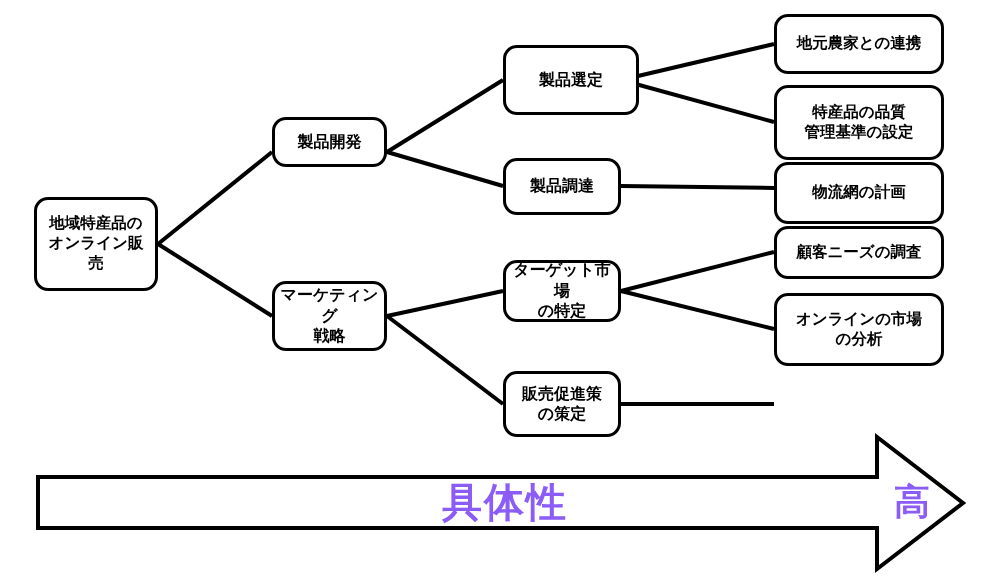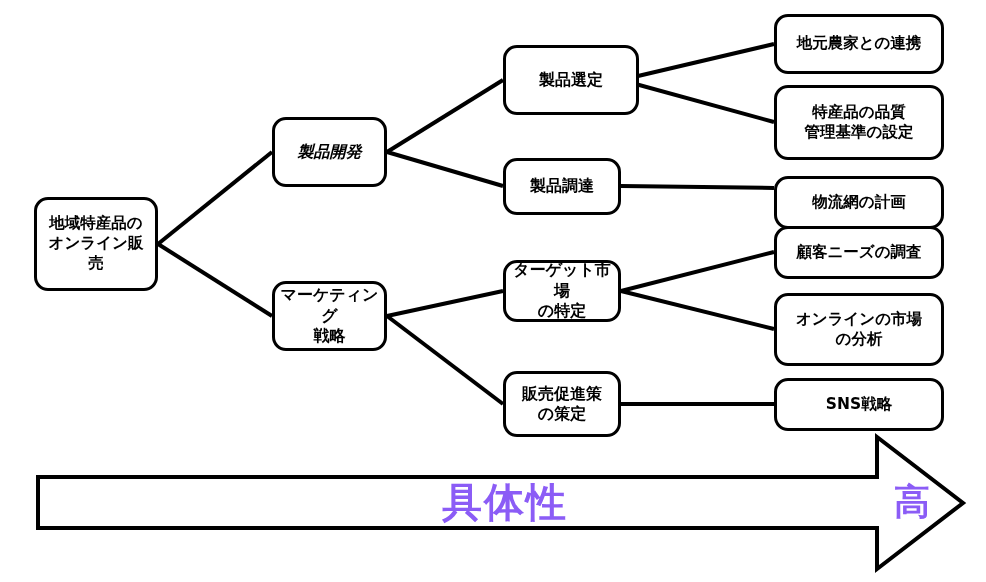--- a/index.html
+++ b/index.html
@@ -122,21 +122,21 @@
   </svg>
 
   <div class="arrow-text" id="arrow-main-label">具体性</div>
   <div class="arrow-text" id="arrow-end-label">高</div>
 
   <div class="node n-root" style="left:34px; top:197px; width:124px; height:94px;">
     <span class="label">地域特産品の
 オンライン販売</span>
   </div>
 
-  <div class="node n-l1" style="left:272px; top:117px; width:115px; height:70px;font-style:italic;">
+  <div class="node n-l1" style="left:272px; top:117px; width:115px; height:50px;">
     <span class="label">製品開発</span>
   </div>
   <div class="node n-l1" style="left:272px; top:281px; width:115px; height:70px;">
     <span class="label">マーケティング
 戦略</span>
   </div>
 
   <div class="node n-l2" style="left:503px; top:45px; width:136px; height:70px;">
     <span class="label">製品選定</span>
   </div>
@@ -152,27 +152,24 @@
 の策定</span>
   </div>
 
   <div class="node n-leaf" style="left:774px; top:14px; width:170px; height:60px;">
     <span class="label">地元農家との連携</span>
   </div>
   <div class="node n-leaf" style="left:774px; top:85px; width:170px; height:75px;">
     <span class="label">特産品の品質
 管理基準の設定</span>
   </div>
-  <div class="node n-leaf" style="left:774px; top:176px; width:170px; height:53px;">
+  <div class="node n-leaf" style="left:774px; top:162px; width:170px; height:62px;">
     <span class="label">物流網の計画</span>
   </div>
   <div class="node n-leaf" style="left:774px; top:226px; width:170px; height:53px;">
     <span class="label">顧客ニーズの調査</span>
   </div>
   <div class="node n-leaf" style="left:774px; top:293px; width:170px; height:73px;">
     <span class="label">オンラインの市場
 の分析</span>
   </div>
-  <div class="node n-leaf" style="left:774px; top:378px; width:170px; height:53px;">
-    <span class="label">SNS戦略</span>
-  </div>
 
 </div>
 
 </body></html>

